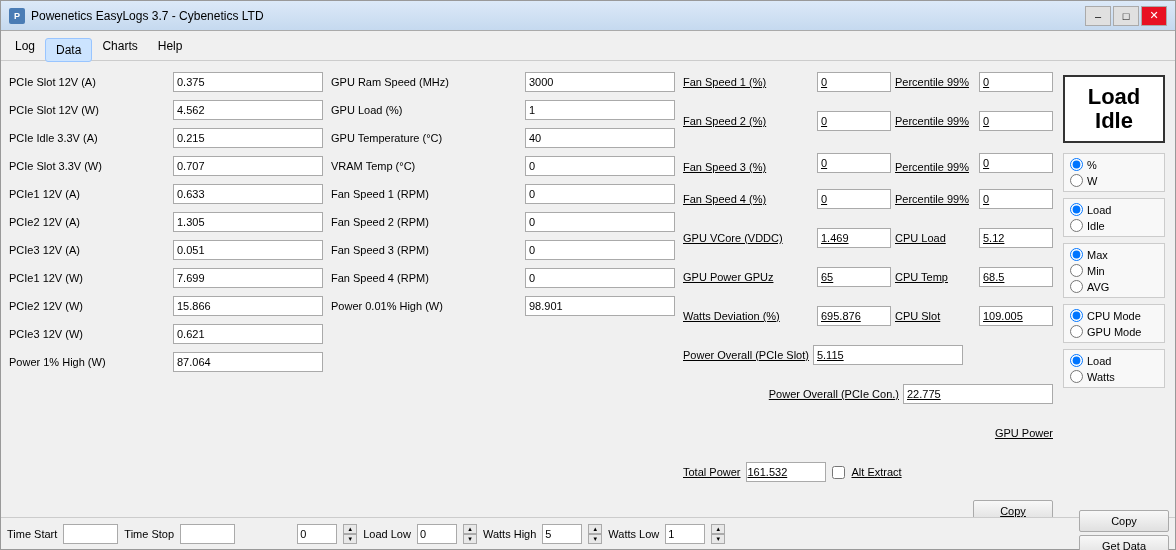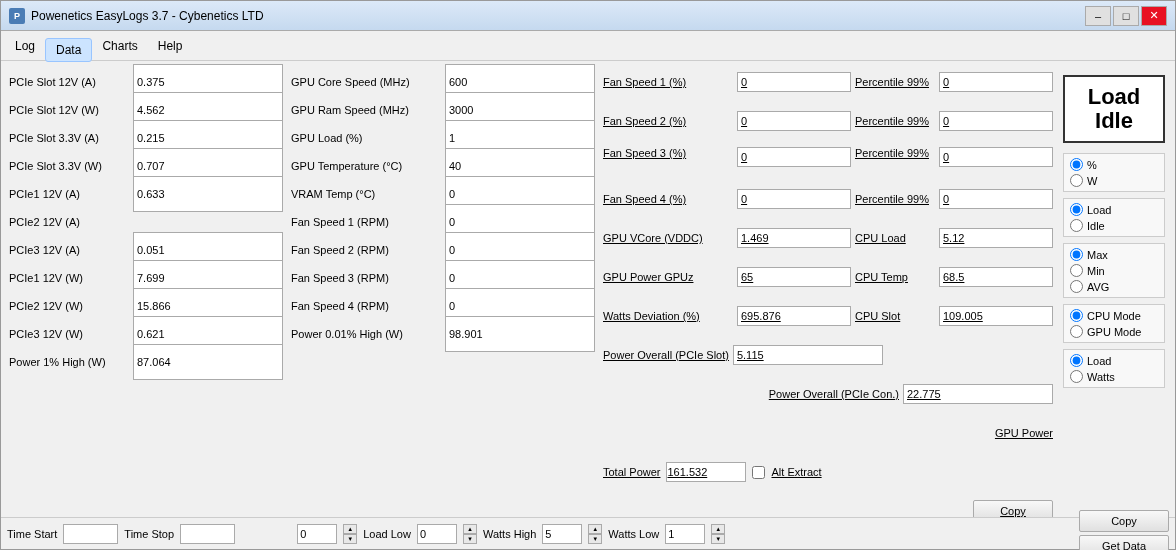--- a/index.html
+++ b/index.html
@@ -107,23 +107,24 @@
     .field-label-wide {
       font-size: 11px;
       color: #000;
       min-width: 150px;
       text-align: left;
     }
     .field-input {
       height: 20px;
       border: 1px solid #aaa;
       background: white;
-      padding: 17px 3px;
+      padding: 1px 3px;
       font-size: 11px;
       min-width: 70px;
+      margin-left: 40px;
     }
     .field-input-narrow {
       height: 20px;
       border: 1px solid #aaa;
       background: white;
       padding: 1px 3px;
       font-size: 11px;
       min-width: 55px;
     }
     .right-panel {
@@ -232,33 +233,34 @@
     <div class="column" style="min-width:210px">
       <div class="field-row">
         <span class="field-label">PCIe Slot 12V (A)</span>
         <input class="field-input" type="text" value="0.375" style="">
       </div>
       <div class="field-row">
         <span class="field-label">PCIe Slot 12V (W)</span>
         <input class="field-input" type="text" value="4.562" style="">
       </div>
       <div class="field-row">
-        <span class="field-label">PCIe Slot 3.3V (A)</span>
+        <span class="field-label">PCIe Idle 3.3V (A)</span>
         <input class="field-input" type="text" value="0.215" style="">
       </div>
       <div class="field-row">
         <span class="field-label">PCIe Slot 3.3V (W)</span>
         <input class="field-input" type="text" value="0.707" style="">
       </div>
       <div class="field-row">
         <span class="field-label">PCIe1 12V (A)</span>
         <input class="field-input" type="text" value="0.633" style="">
       </div>
       <div class="field-row">
         <span class="field-label">PCIe2 12V (A)</span>
+        <input class="field-input" type="text" value="1.305" style="">
       </div>
       <div class="field-row">
         <span class="field-label">PCIe3 12V (A)</span>
         <input class="field-input" type="text" value="0.051" style="">
       </div>
       <div class="field-row">
         <span class="field-label">PCIe1 12V (W)</span>
         <input class="field-input" type="text" value="7.699" style="">
       </div>
       <div class="field-row">
@@ -269,24 +271,20 @@
         <span class="field-label">PCIe3 12V (W)</span>
         <input class="field-input" type="text" value="0.621" style="">
       </div>
       <div class="field-row">
         <span class="field-label">Power 1% High (W)</span>
         <input class="field-input" type="text" value="87.064" style="">
       </div>
     </div>
 
     <div class="column" style="min-width:230px">
-      <div class="field-row">
-        <span class="field-label-wide">GPU Core Speed (MHz)</span>
-        <input class="field-input" type="text" value="600" style="">
-      </div>
       <div class="field-row">
         <span class="field-label-wide">GPU Ram Speed (MHz)</span>
         <input class="field-input" type="text" value="3000" style="">
       </div>
       <div class="field-row">
         <span class="field-label-wide">GPU Load (%)</span>
         <input class="field-input" type="text" value="1" style="">
       </div>
       <div class="field-row">
         <span class="field-label-wide">GPU Temperature (°C)</span>
@@ -326,21 +324,21 @@
           <input class="field-input-narrow" type="text" value="0" style="">
           <span style="font-size:11px; min-width:80px;">Percentile 99%</span>
           <input class="field-input-narrow" type="text" value="0" style="">
         </div>
         <div style="display:flex; gap:4px; align-items:center; height:26px;">
           <span style="font-size:11px; min-width:130px;">Fan Speed 2 (%)</span>
           <input class="field-input-narrow" type="text" value="0" style="">
           <span style="font-size:11px; min-width:80px;">Percentile 99%</span>
           <input class="field-input-narrow" type="text" value="0" style="">
         </div>
-        <div style="display:flex; gap:4px; align-items:flex-start; height:26px;">
+        <div style="display:flex; gap:4px; align-items:flex-end; height:26px;">
           <span style="font-size:11px; min-width:130px;">Fan Speed 3 (%)</span>
           <input class="field-input-narrow" type="text" value="0" style="">
           <span style="font-size:11px; min-width:80px;">Percentile 99%</span>
           <input class="field-input-narrow" type="text" value="0" style="">
         </div>
         <div style="display:flex; gap:4px; align-items:center; height:26px;">
           <span style="font-size:11px; min-width:130px;">Fan Speed 4 (%)</span>
           <input class="field-input-narrow" type="text" value="0" style="">
           <span style="font-size:11px; min-width:80px;">Percentile 99%</span>
           <input class="field-input-narrow" type="text" value="0" style="">

